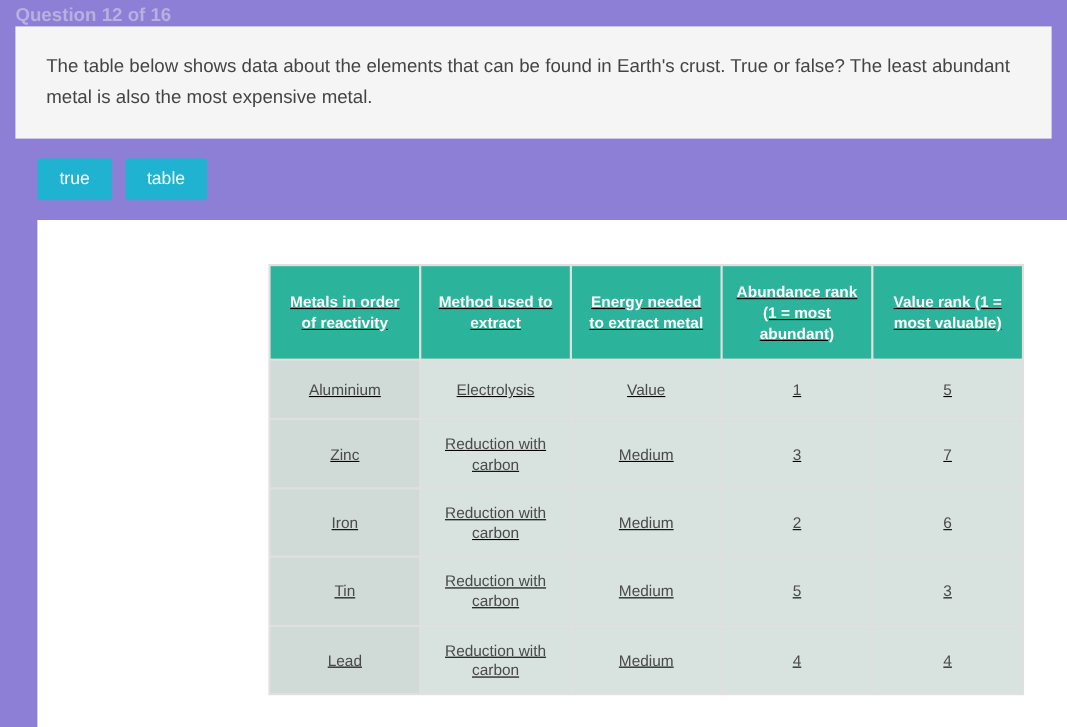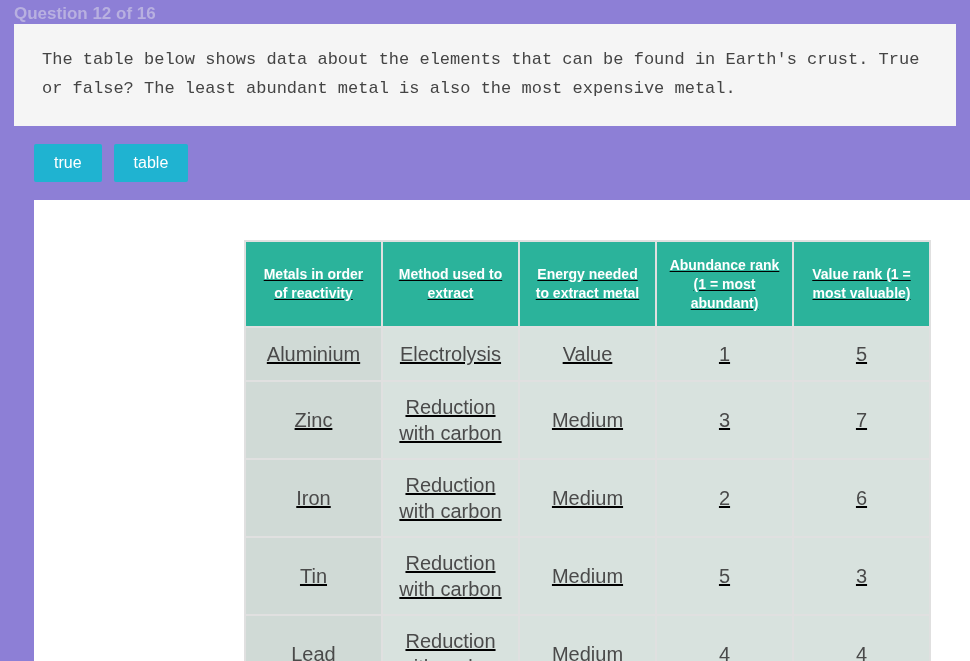--- a/index.html
+++ b/index.html
@@ -17,21 +17,20 @@
       font-weight: 600;
       padding: 4px 14px 0;
     }
     .question-panel {
       background: #f5f5f5;
       margin: 0 14px 18px;
       padding: 22px 28px;
       color: #444;
       font-size: 17px;
       line-height: 1.7;
-      font-family: Liberation Mono, monospace;
     }
     .answer-buttons {
       display: flex;
       gap: 12px;
       padding: 0 0 0 34px;
       margin-bottom: 18px;
     }
     .answer-btn {
       background: #1fb3d1;
       color: #fff;
@@ -62,21 +61,21 @@
       font-weight: 600;
       padding: 14px 10px;
       text-align: center;
       line-height: 1.35;
       width: 135px;
       vertical-align: middle;
     }
     td {
       background: #d8e2de;
       color: #4a4a4a;
-      font-size: 20px;
+      font-size: 14px;
       padding: 12px 8px;
       text-align: center;
       line-height: 1.3;
       vertical-align: middle;
       height: 52px;
     }
     td.metal { background: #d0dad6; }
   </style>
 </head>
 <body>

